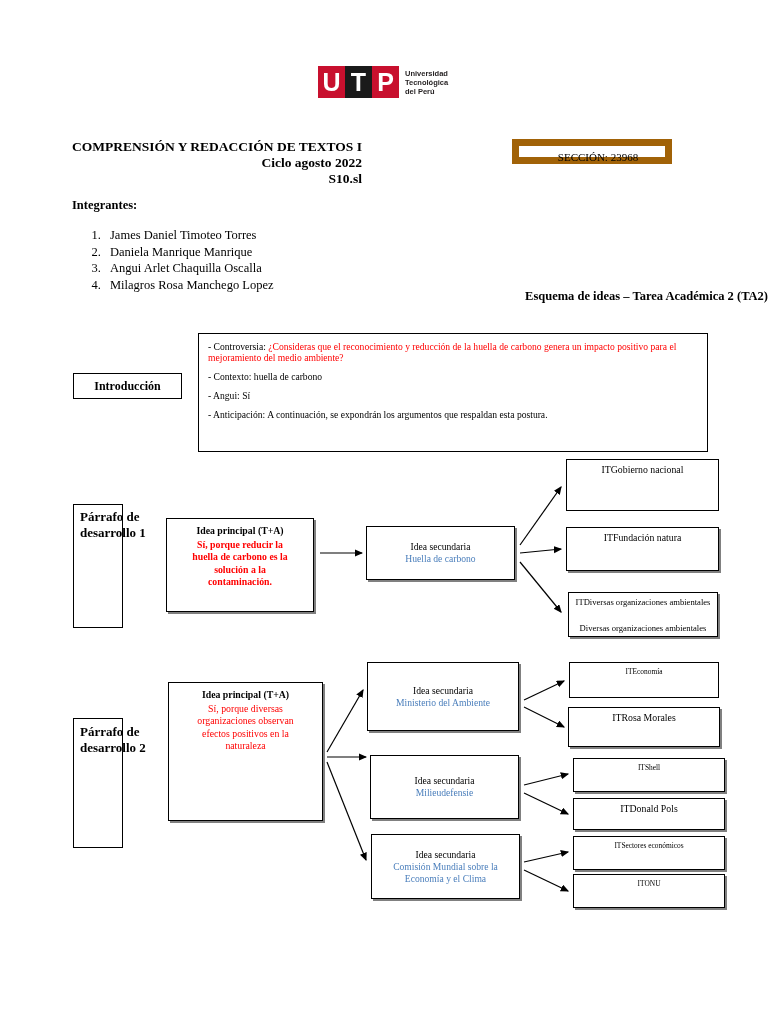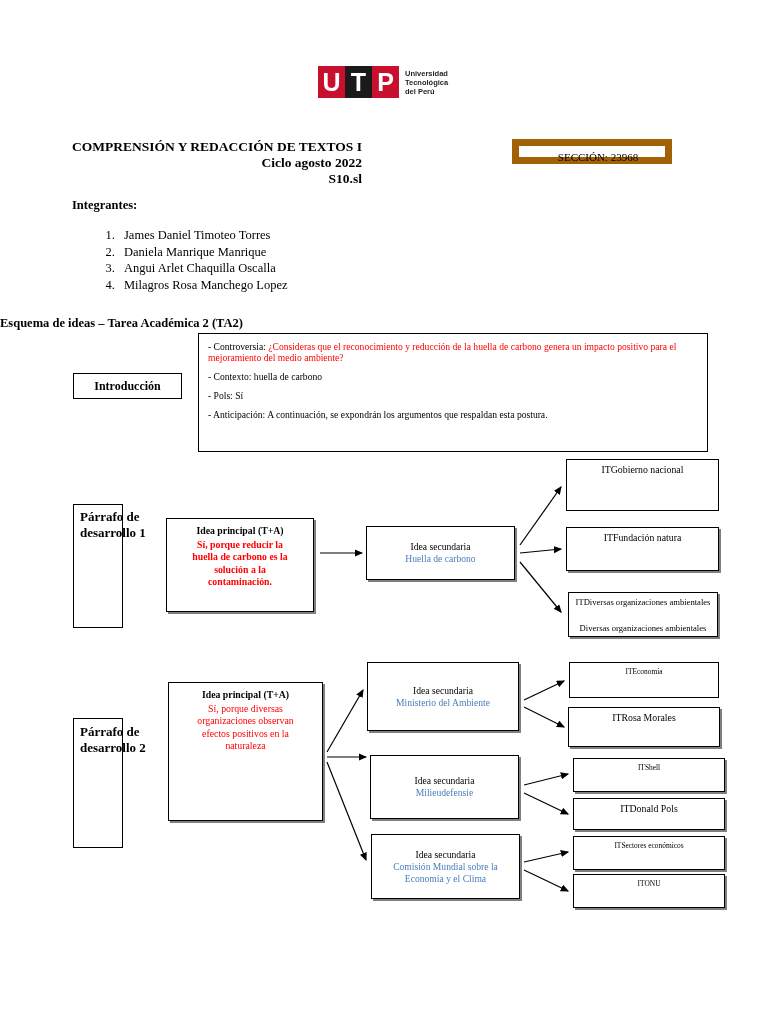--- a/index.html
+++ b/index.html
@@ -84,34 +84,34 @@
     top: 198px;
     font-size: 12.5px;
   }
   #integrantes .lbl {
     font-weight: bold;
     font-size: 12.5px;
     display: block;
     margin-bottom: 14px;
   }
   #integrantes ol {
-    margin: 14px;
+    margin: 0;
     padding-left: 32px;
     font-size: 12.5px;
     line-height: 16.5px;
   }
   #integrantes li { padding-left: 6px; }
 
   
   #schema-title {
     position: absolute;
     left: 0;
-    top: 316px;
+    top: 289px;
     width: 768px;
-    text-align: left;
+    text-align: right;
     font-weight: bold;
     font-size: 12.5px;
   }
 
   
   .box {
     position: absolute;
     box-sizing: border-box;
     border: 1px solid #000000;
     background: #ffffff;
@@ -283,21 +283,21 @@
     </ol>
   </div>
 
   <div id="schema-title">Esquema de ideas – Tarea Académica 2 (TA2)</div>
 
   <div id="intro-label" class="box">Introducción</div>
 
   <div id="intro-box" class="box">
     <p><span>- Controversia: </span><span class="red-text">¿Consideras que el reconocimiento y reducción de la huella de carbono genera un impacto positivo para el mejoramiento del medio ambiente?</span></p>
     <p><span>- Contexto: </span><span>huella de carbono</span></p>
-    <p><span>- Pols: </span><span>Sí</span></p>
+    <p><span>- Angui: </span><span>Sí</span></p>
     <p><span>- Anticipación: </span><span>A continuación, se expondrán los argumentos que respaldan esta postura.</span></p>
   </div>
 
   <div id="para-box-1" class="box para-box"></div>
   <div id="para-label-1" class="para-label">Párrafo de<br>desarrollo 1</div>
 
   <div id="para-box-2" class="box para-box"></div>
   <div id="para-label-2" class="para-label">Párrafo de<br>desarrollo 2</div>
 
   <svg id="arrows" viewBox="0 0 768 1024">

